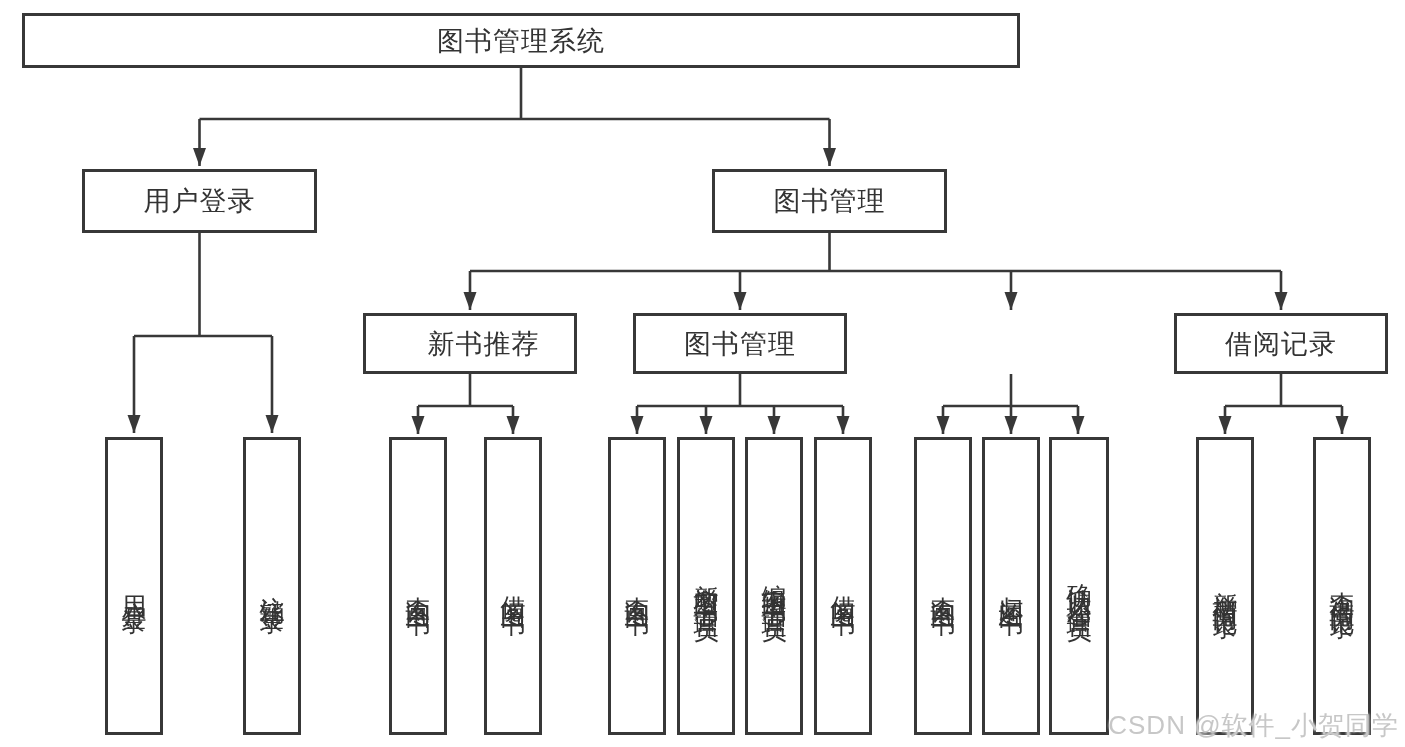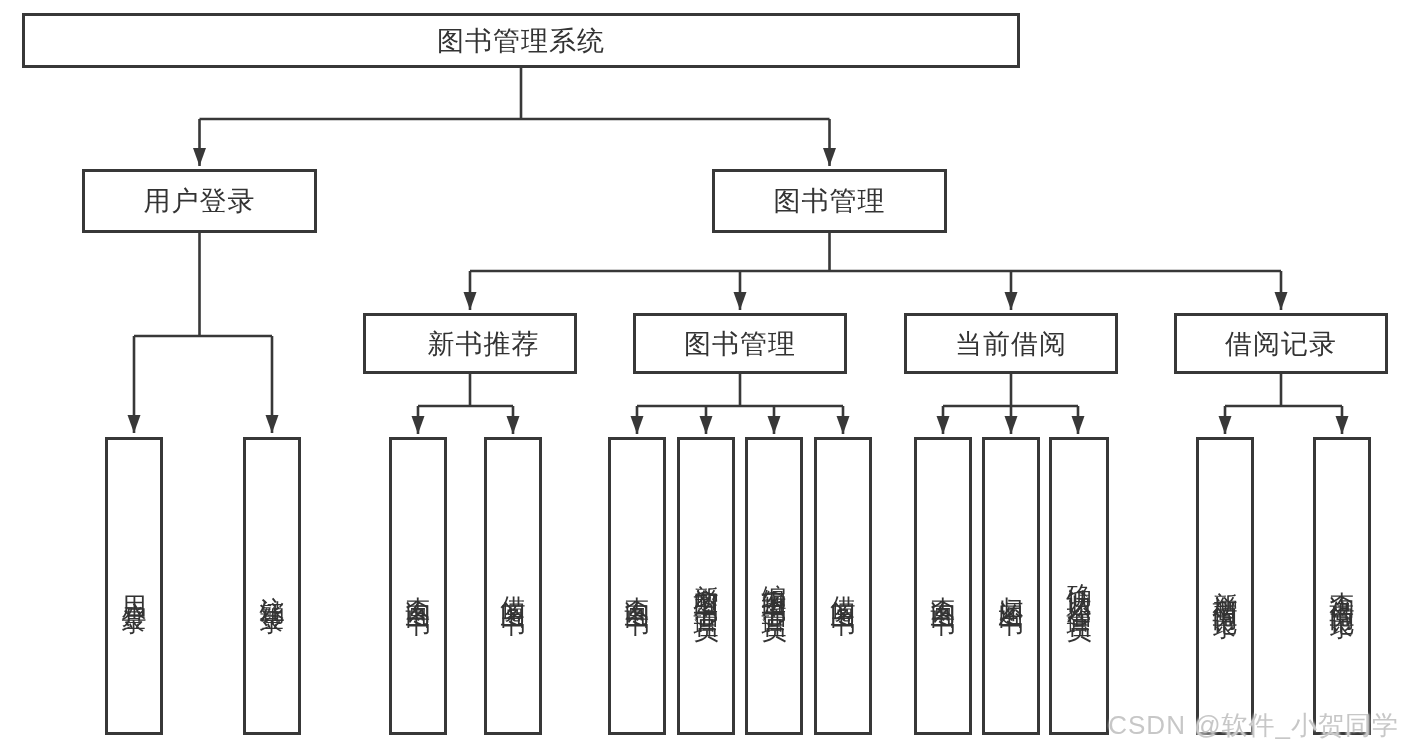--- a/index.html
+++ b/index.html
@@ -114,21 +114,20 @@
     <line class="stem" x1="1342" y1="406" x2="1342" y2="434" marker-end="url(#arrowhead)"></line>
   </svg>
 
   <div class="node node-h" style="left:22px; top:13px; width:998px; height:55px;">图书管理系统</div>
 
   <div class="node node-h" style="left:82px; top:169px; width:235px; height:64px;">用户登录</div>
   <div class="node node-h" style="left:712px; top:169px; width:235px; height:64px;">图书管理</div>
 
   <div class="node node-h" style="left:363px; top:313px; width:214px; height:61px;padding-left:27px;">新书推荐</div>
   <div class="node node-h" style="left:633px; top:313px; width:214px; height:61px;">图书管理</div>
-  <div class="node node-h" style="left:904px; top:313px; width:214px; height:61px;">当前借阅</div>
   <div class="node node-h" style="left:1174px; top:313px; width:214px; height:61px;">借阅记录</div>
 
   <div class="node node-v" style="left:105px; top:437px; width:58px; height:298px;">用户登录</div>
   <div class="node node-v" style="left:243px; top:437px; width:58px; height:298px;">注销登录</div>
 
   <div class="node node-v" style="left:389px; top:437px; width:58px; height:298px;">查询图书</div>
   <div class="node node-v" style="left:484px; top:437px; width:58px; height:298px;">借阅图书</div>
 
   <div class="node node-v" style="left:608px; top:437px; width:58px; height:298px;">查询图书</div>
   <div class="node node-v" style="left:677px; top:437px; width:58px; height:298px;">新增图书（管理员）</div>

